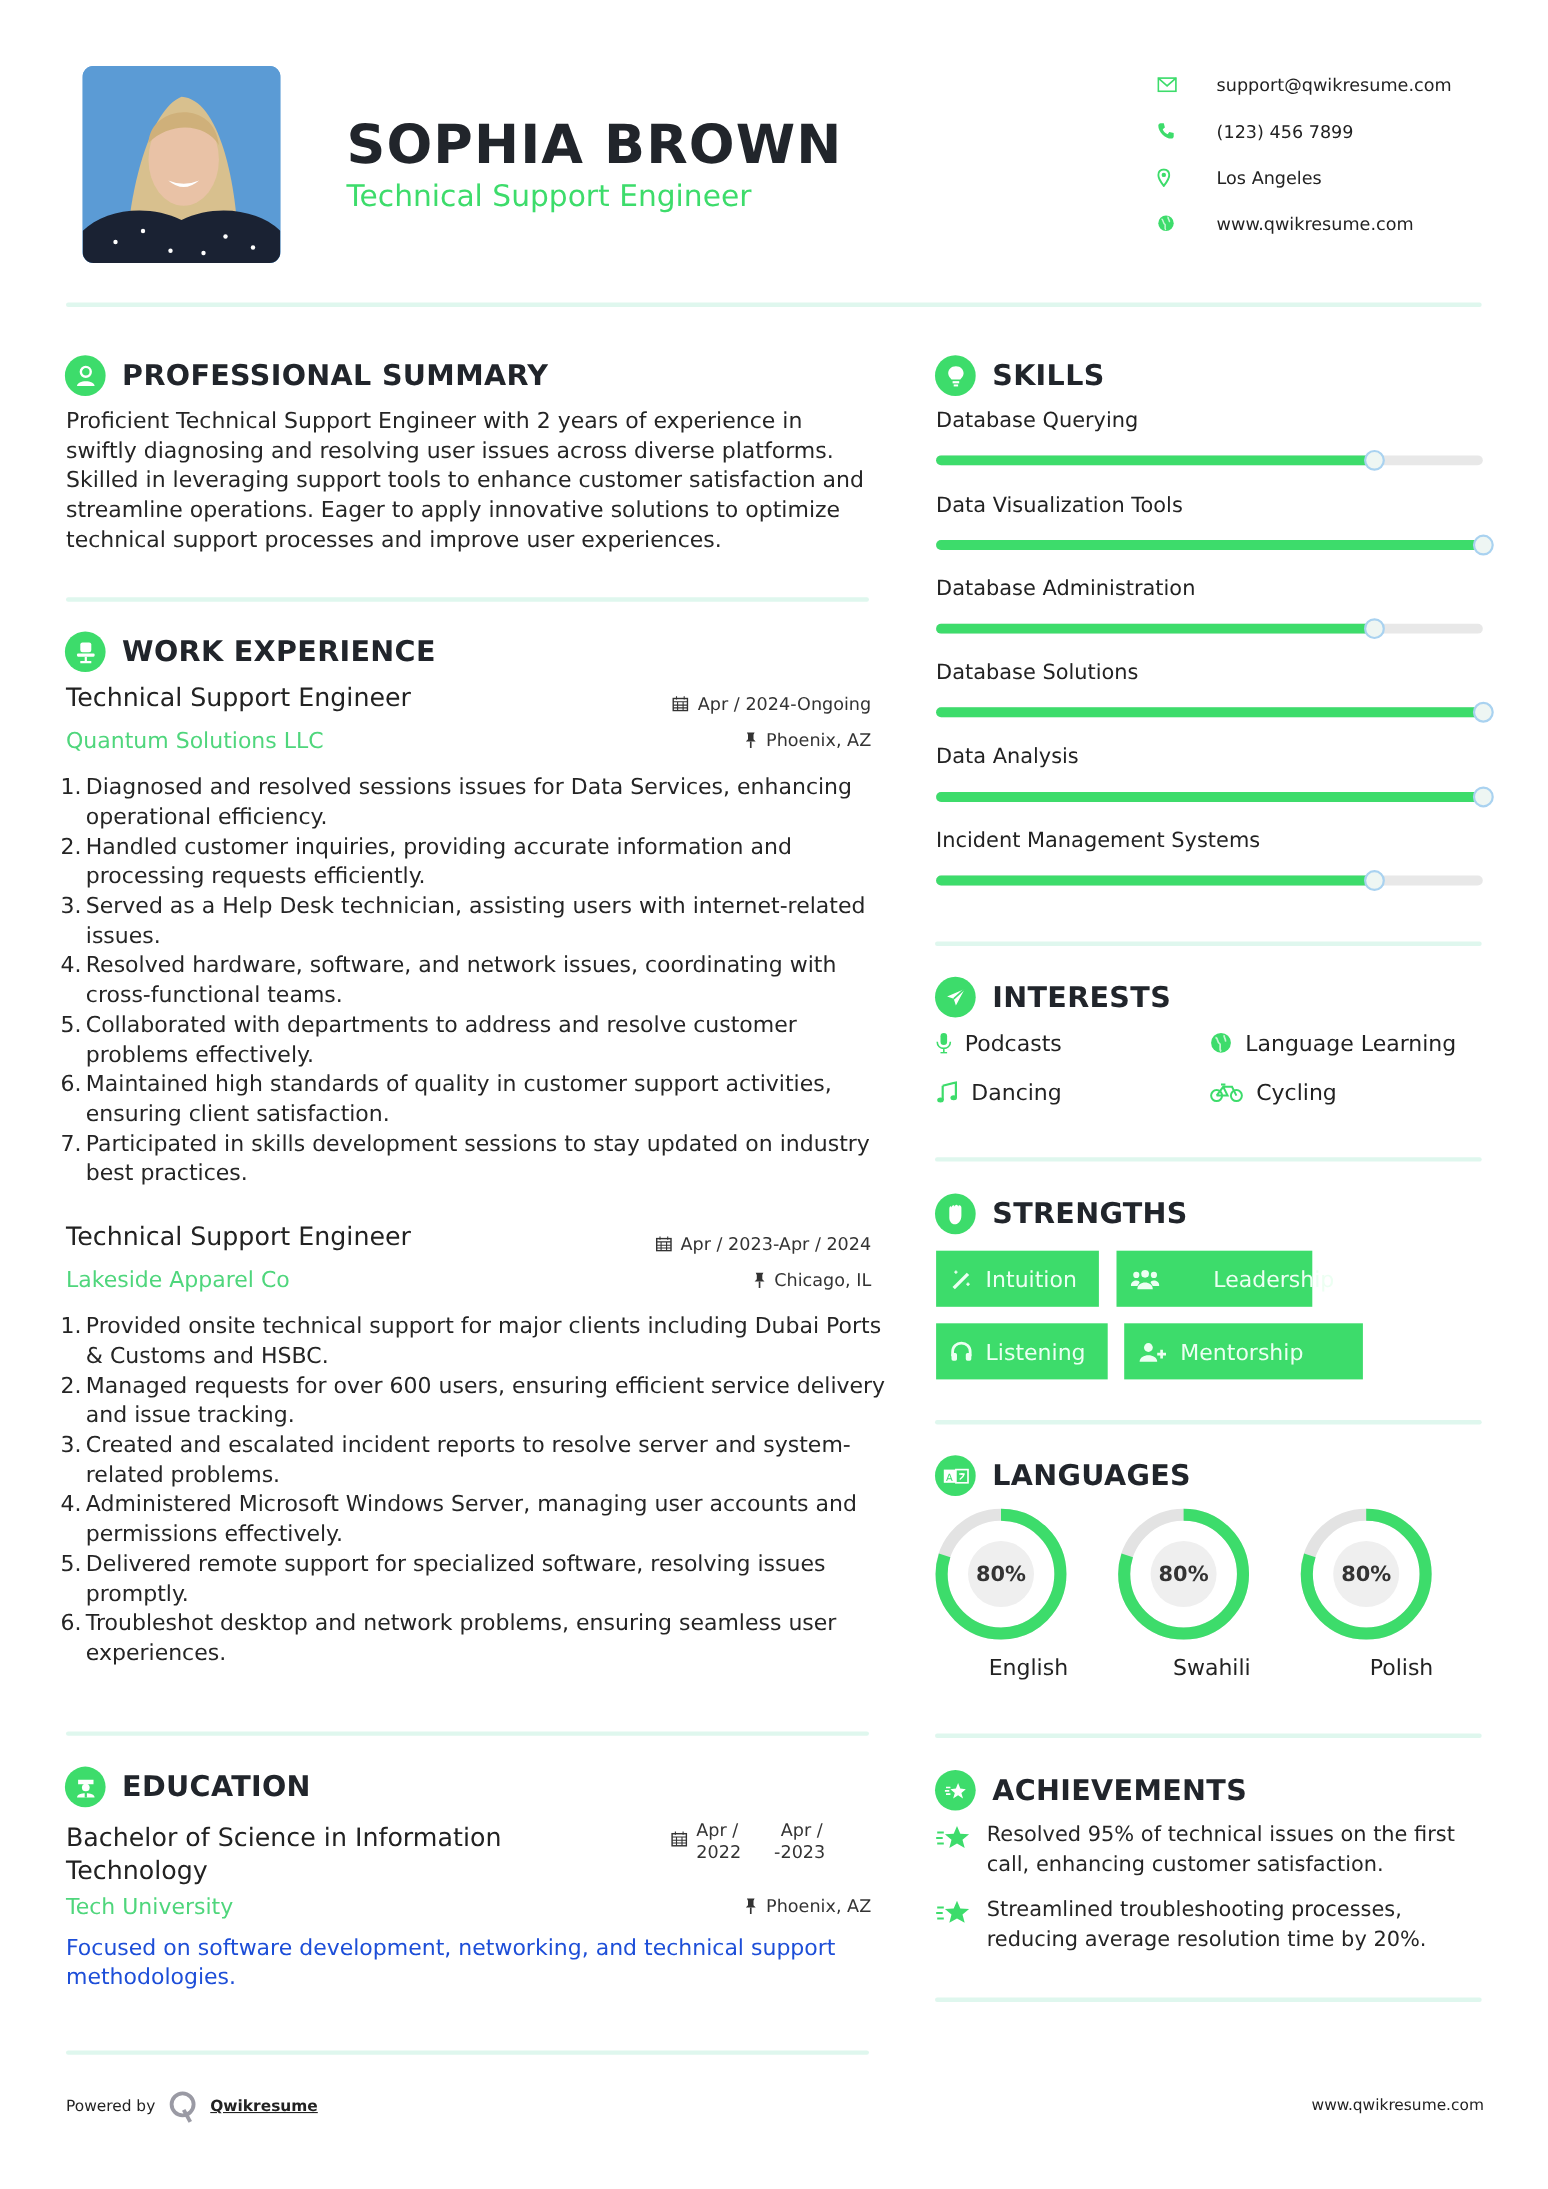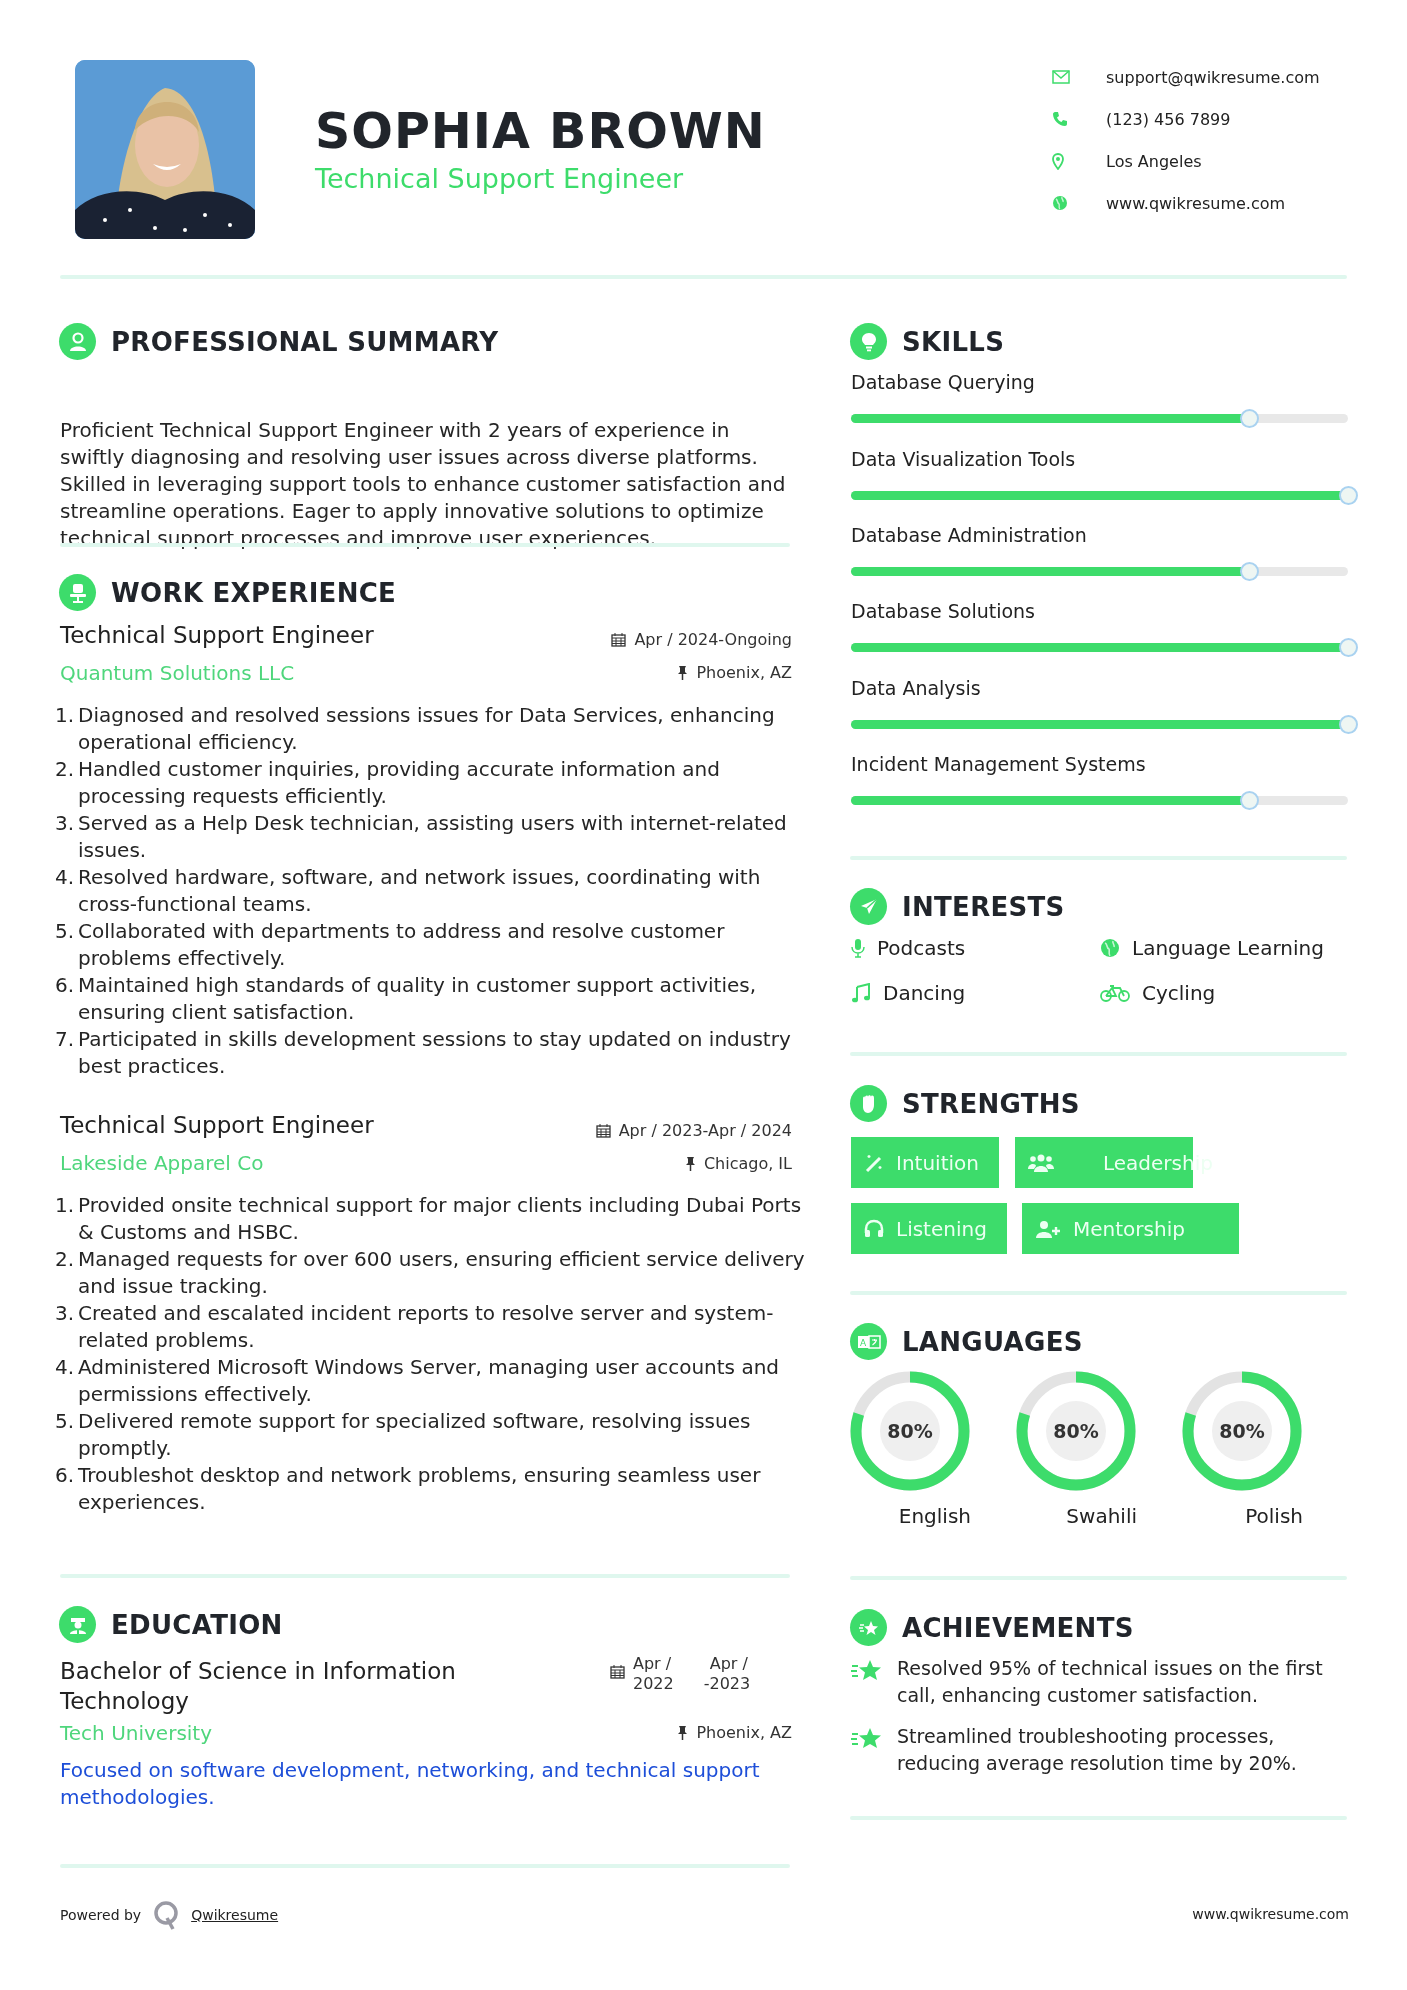--- a/index.html
+++ b/index.html
@@ -19,21 +19,21 @@
   .contact .ic { width: 38px; display: flex; align-items: center; justify-content: flex-start; padding-left: 2px; }
   .contact .txt { font-size: 16px; color: #222; margin-left: 18px; white-space: nowrap; }
 
   .divider { position: absolute; height: 4px; background: #dff7ee; border-radius: 2px; }
 
   
   .sec-head { position: absolute; display: flex; align-items: center; }
   .sec-ic { width: 37px; height: 37px; border-radius: 50%; background: #3ddc6b; display: flex; align-items: center; justify-content: center; }
   .sec-title { font-size: 26px; font-weight: bold; color: #21252b; margin-left: 15px; letter-spacing: 0.3px; white-space: nowrap; }
 
-  .summary { position: absolute; left: 60px; top: 369px; width: 740px; font-size: 20px; line-height: 27px; color: #252525; margin-top: 48px; }
+  .summary { position: absolute; left: 60px; top: 369px; width: 740px; font-size: 20px; line-height: 27px; color: #252525; }
 
   .job-title { position: absolute; left: 60px; font-size: 23px; color: #222; white-space: nowrap; }
   .company { position: absolute; left: 60px; font-size: 20px; color: #4fd67c; white-space: nowrap; }
   .meta { position: absolute; right: 615px; display: flex; align-items: center; font-size: 16px; color: #333; white-space: nowrap; }
   .meta .mic { margin-right: 8px; display: inline-flex; }
 
   ol.bullets { position: absolute; left: 55px; width: 750px; font-size: 20px; line-height: 27px; color: #252525; list-style: none; counter-reset: b; }
   ol.bullets li { position: relative; padding-left: 23px; counter-increment: b; }
   ol.bullets li::before { content: counter(b) "."; position: absolute; left: 0; }
 
@@ -65,21 +65,21 @@
   .lang .lname { margin-top: 12px; font-size: 20px; color: #222; }
 
   
   .ach { position: absolute; left: 851px; display: flex; align-items: flex-start; width: 510px; }
   .ach .aic { width 40px; margin-right: 14px; margin-top: 3px; display: inline-flex; }
   .ach .atxt { font-size: 19px; line-height: 27px; color: #252525; }
 
   
   .footer-left { position: absolute; left: 60px; top: 1900px; display: flex; align-items: center; font-size: 14px; color: #222; white-space: nowrap; }
   .footer-left .q { margin: 0 12px; display: inline-flex; }
-  .footer-left .brand { text-decoration: underline; }
+  .footer-left .brand { text-decoration: underline; font-weight: bold; }
   .footer-right { position: absolute; right: 58px; top: 1906px; font-size: 14px; color: #222; }
 </style>
 </head>
 <body>
 
 <div class="page">
 
   <div class="photo">
     <svg width="180" height="179" viewBox="0 0 180 179">
       <rect width="180" height="179" fill="#5b9bd5"></rect>

